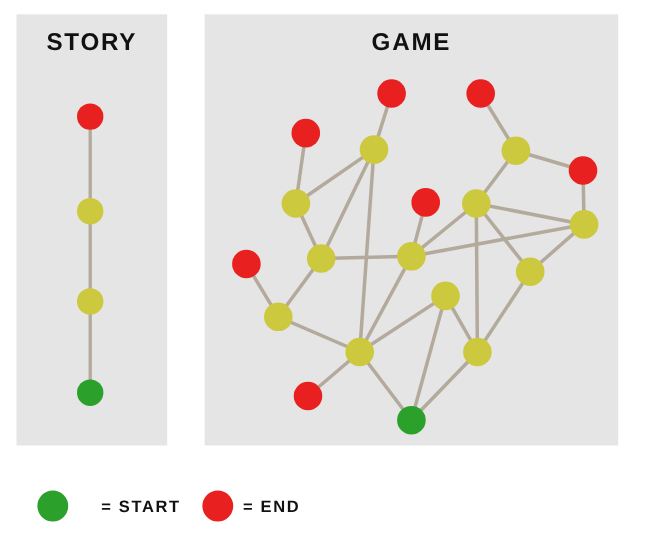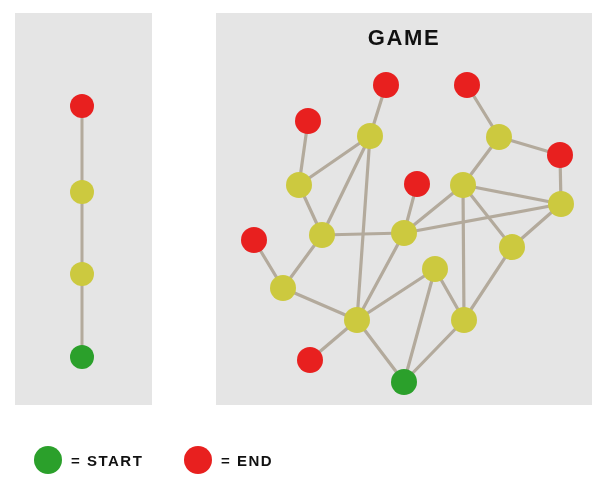--- a/index.html
+++ b/index.html
@@ -27,21 +27,21 @@
     position: absolute;
     background: #e5e5e5;
   }
   #story-panel {
     left: 15px;
     top: 13px;
     width: 137px;
     height: 392px;
   }
   #game-panel {
-    left: 216px;
+    left: 186px;
     top: 13px;
     width: 376px;
     height: 392px;
   }
 
   .panel-title {
     position: absolute;
     top: 14px;
     left: 0;
     width: 100%;
@@ -86,21 +86,21 @@
     top: 443px;
     width: 600px;
     height: 50px;
   }
   .legend-item {
     position: absolute;
     display: flex;
     align-items: center;
     height: 34px;
   }
-  #legend-start { left: 34px; top: 0; }
+  #legend-start { left: 34px; top: 0; gap: 21px; }
   #legend-end   { left: 184px; top: 0; }
 
   .legend-dot {
     width: 28px;
     height: 28px;
     border-radius: 50%;
     flex: 0 0 auto;
   }
   .legend-text {
     margin-left: 9px;
@@ -111,20 +111,21 @@
     white-space: nowrap;
     font-family: "Liberation Sans", sans-serif;
   }
 </style>
 </head>
 <body style="background: rgb(255, 255, 255);">
 
 <div id="root">
 
   <div class="panel" id="story-panel" style="background: rgb(229, 229, 229);">
+    <div class="panel-title">STORY</div>
     <svg class="graph-svg" id="story-graph" viewBox="0 0 137 392" aria-hidden="true">
         <g>
           <line class="edge" x1="67" y1="93" x2="67" y2="179" stroke="#b3aa9c"></line>
           <line class="edge" x1="67" y1="179" x2="67" y2="261" stroke="#b3aa9c"></line>
           <line class="edge" x1="67" y1="261" x2="67" y2="344" stroke="#b3aa9c"></line>
         </g>
         <g>
           <circle class="node" cx="67" cy="93" r="12" fill="#e8201f"></circle>
           <circle class="node" cx="67" cy="179" r="12" fill="#ccc93f"></circle>
           <circle class="node" cx="67" cy="261" r="12" fill="#ccc93f"></circle>

